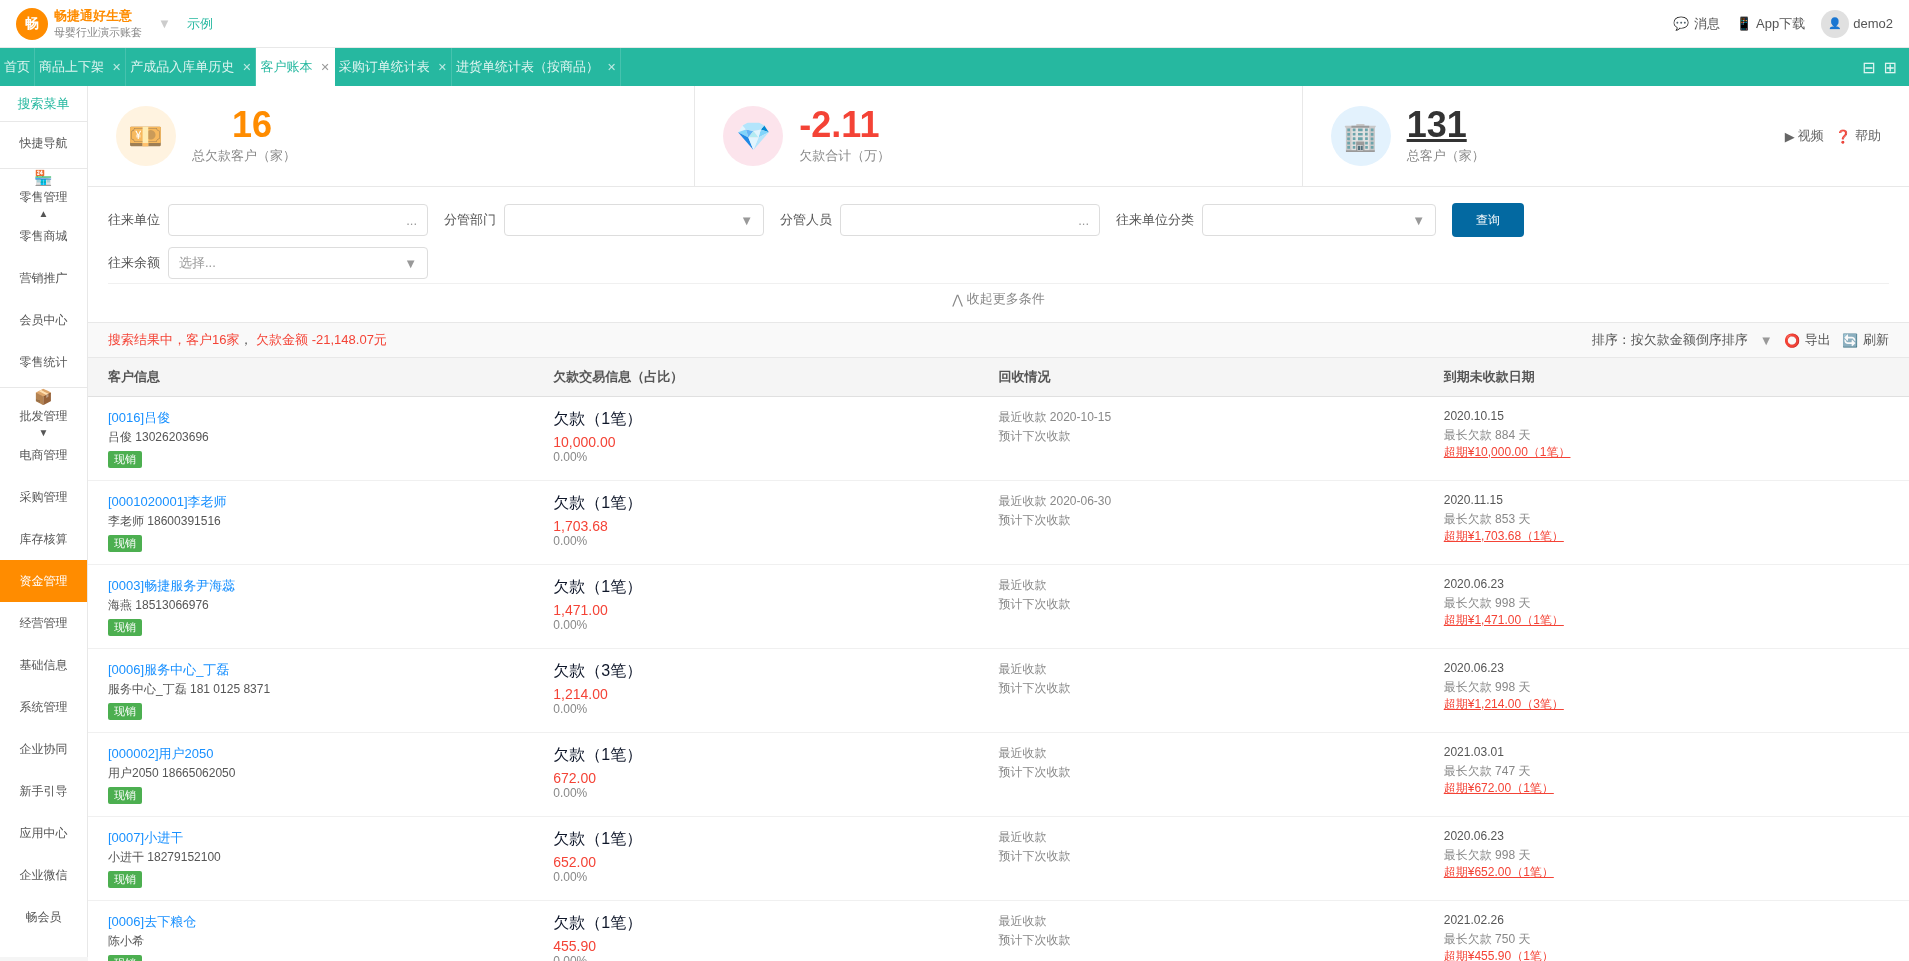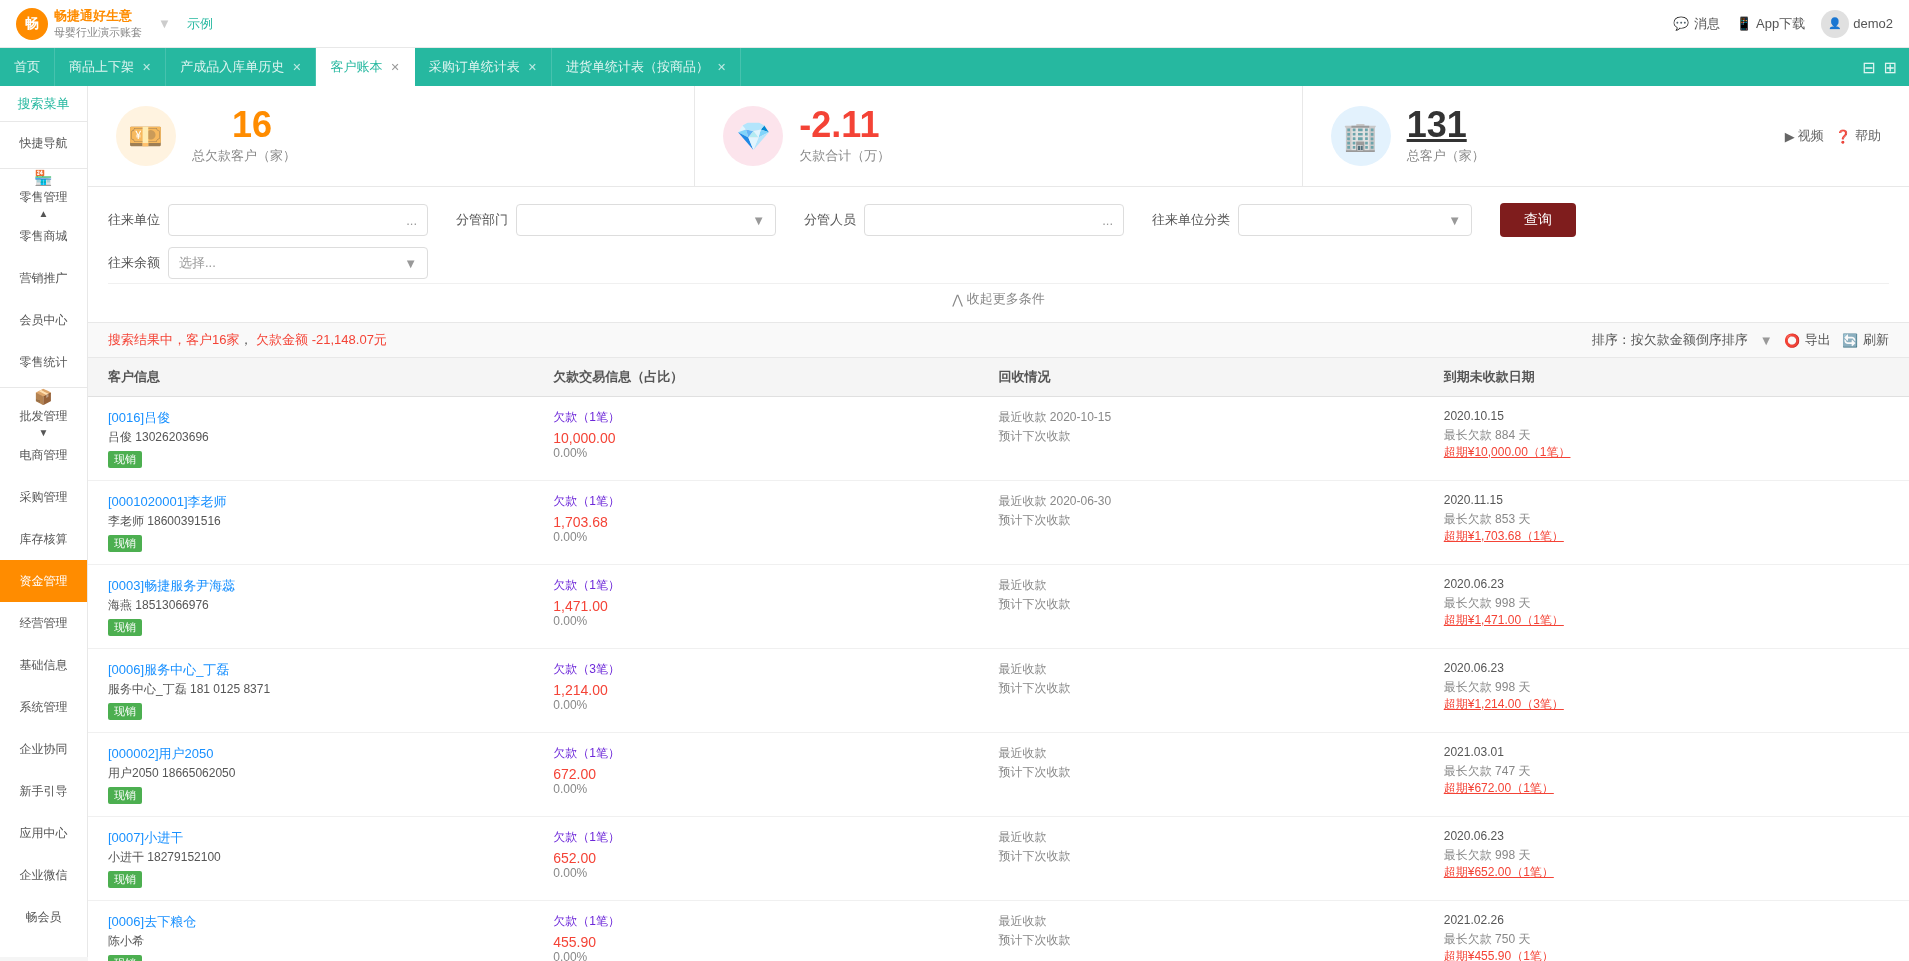--- a/index.html
+++ b/index.html
@@ -18,21 +18,21 @@
     .top-bar-btn { display: flex; align-items: center; gap: 4px; color: #555; font-size: 13px; cursor: pointer; }
     .avatar { width: 28px; height: 28px; background: #e0e0e0; border-radius: 50%; display: flex; align-items: center; justify-content: center; font-size: 11px; }
 
     
     .nav-tabs {
       display: flex; align-items: center; background: #26b8a0; height: 38px;
       position: fixed; top: 48px; left: 0; right: 0; z-index: 99;
       padding-left: 0;
     }
     .nav-tab {
-      display: flex; align-items: center; padding: 0 14px; height: 56px;
+      display: flex; align-items: center; padding: 0 4px; height: 56px;
       color: rgba(255,255,255,0.85); font-size: 13px; cursor: pointer; white-space: nowrap;
       border-right: 1px solid rgba(255,255,255,0.15);
       gap: 4px;
     }
     .nav-tab.home { background: transparent; }
     .nav-tab.active { background: #fff; color: #26b8a0; font-weight: 500; }
     .nav-tab .close-x { font-size: 11px; color: rgba(255,255,255,0.7); margin-left: 4px; }
     .nav-tab.active .close-x { color: #999; }
     .nav-tabs-right { margin-left: auto; display: flex; align-items: center; padding-right: 12px; gap: 8px; }
     .nav-icon-btn { color: rgba(255,255,255,0.85); font-size: 16px; cursor: pointer; }
@@ -80,37 +80,37 @@
     .stat-value.orange { color: #ff8c00; margin-left: 40px; }
     .stat-value.red { color: #f44336; }
     .stat-value.dark { color: #333; text-decoration: underline; }
     .stat-label { font-size: 13px; color: #888; }
     .stat-card-right { margin-left: auto; display: flex; align-items: center; gap: 12px; font-size: 13px; color: #666; }
 
     
     .filter-area {
       background: #fff; padding: 16px 20px 8px; border-bottom: 1px solid #e8e8e8;
     }
-    .filter-row { display: flex; align-items: center; gap: 28px; margin-bottom: 10px; flex-wrap: wrap; }
+    .filter-row { display: flex; align-items: center; gap: 16px; margin-bottom: 10px; flex-wrap: wrap; }
     .filter-item { display: flex; align-items: center; gap: 8px; flex: 1; min-width: 200px; max-width: 320px; }
     .filter-label { font-size: 13px; color: #555; white-space: nowrap; }
     .filter-input {
       flex: 1; height: 32px; border: 1px solid #ddd; border-radius: 4px;
       padding: 0 10px; font-size: 13px; color: #333; outline: none;
       display: flex; align-items: center; justify-content: space-between; cursor: pointer;
     }
     .filter-input.with-dots { justify-content: flex-end; color: #999; }
     .filter-select {
       flex: 1; height: 32px; border: 1px solid #ddd; border-radius: 4px;
       padding: 0 10px; font-size: 13px; background: #fff; outline: none; cursor: pointer;
       display: flex; align-items: center; justify-content: space-between;
     }
     .filter-btn-orange {
-      height: 34px; padding: 0 24px; background: #7f1d1d; color: #fff;
-      border: none; border-radius: 4px; font-size: 14px; cursor: pointer; white-space: nowrap;
+      height: 34px; padding: 0 24px; background: #0369a1; color: #fff;
+      border: none; border-radius: 4px; font-size: 12px; cursor: pointer; white-space: nowrap;
     }
     .collapse-btn {
       display: flex; align-items: center; justify-content: center;
       gap: 4px; color: #888; font-size: 13px; cursor: pointer;
       padding: 6px 0; border-top: 1px solid #f0f0f0; margin-top: 4px;
     }
     .filter-second-row { display: flex; align-items: center; gap: 16px; flex-wrap: wrap; }
 
     
     .results-bar {
@@ -136,21 +136,21 @@
       padding: 10px 20px; border-bottom: 1px solid #f0f0f0;
       background: #fff; align-items: start;
     }
     .customer-name { color: #1890ff; font-size: 13px; cursor: pointer; }
     .customer-phone { color: #555; font-size: 12px; margin: 2px 0; }
     .tag-green {
       display: inline-block; background: #4caf50; color: #fff;
       font-size: 11px; padding: 1px 6px; border-radius: 2px; margin-top: 3px;
     }
     .debt-amount { color: #f44336; font-size: 14px; font-weight: 500; }
-    .debt-count { color: #6d28d9; font-size: 12px; margin-bottom: 4px; }
+    .debt-count { color: #0f172a; font-size: 16px; margin-bottom: 4px; }
     .debt-percent { color: #888; font-size: 12px; }
     .recovery-date { color: #888; font-size: 12px; margin-bottom: 2px; }
     .recovery-next { color: #888; font-size: 12px; }
     .overdue-date { font-size: 12px; color: #555; margin-bottom: 4px; }
     .overdue-days { color: #888; font-size: 12px; }
     .overdue-link { color: #f44336; font-size: 12px; cursor: pointer; text-decoration: underline; }
     .cell { padding: 2px 0; }
 
     
     ::-webkit-scrollbar { width: 6px; height: 6px; }

